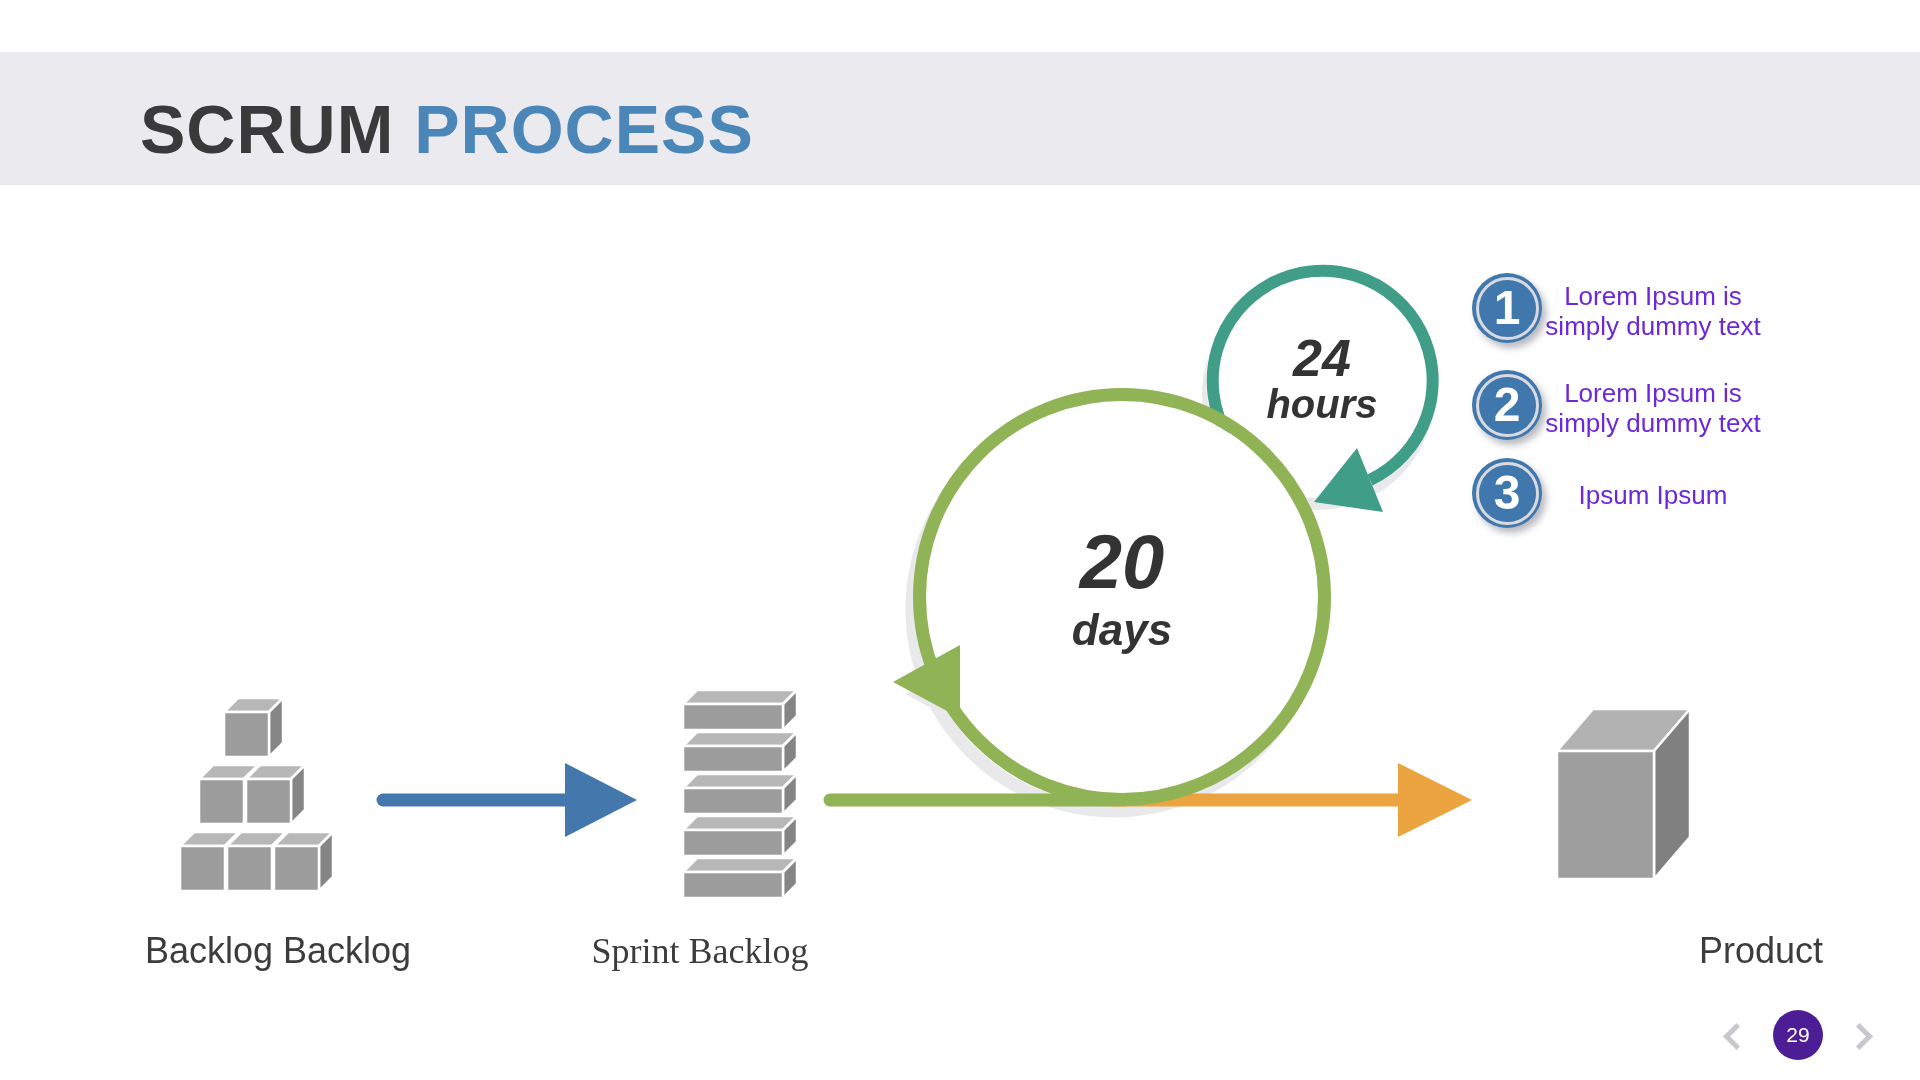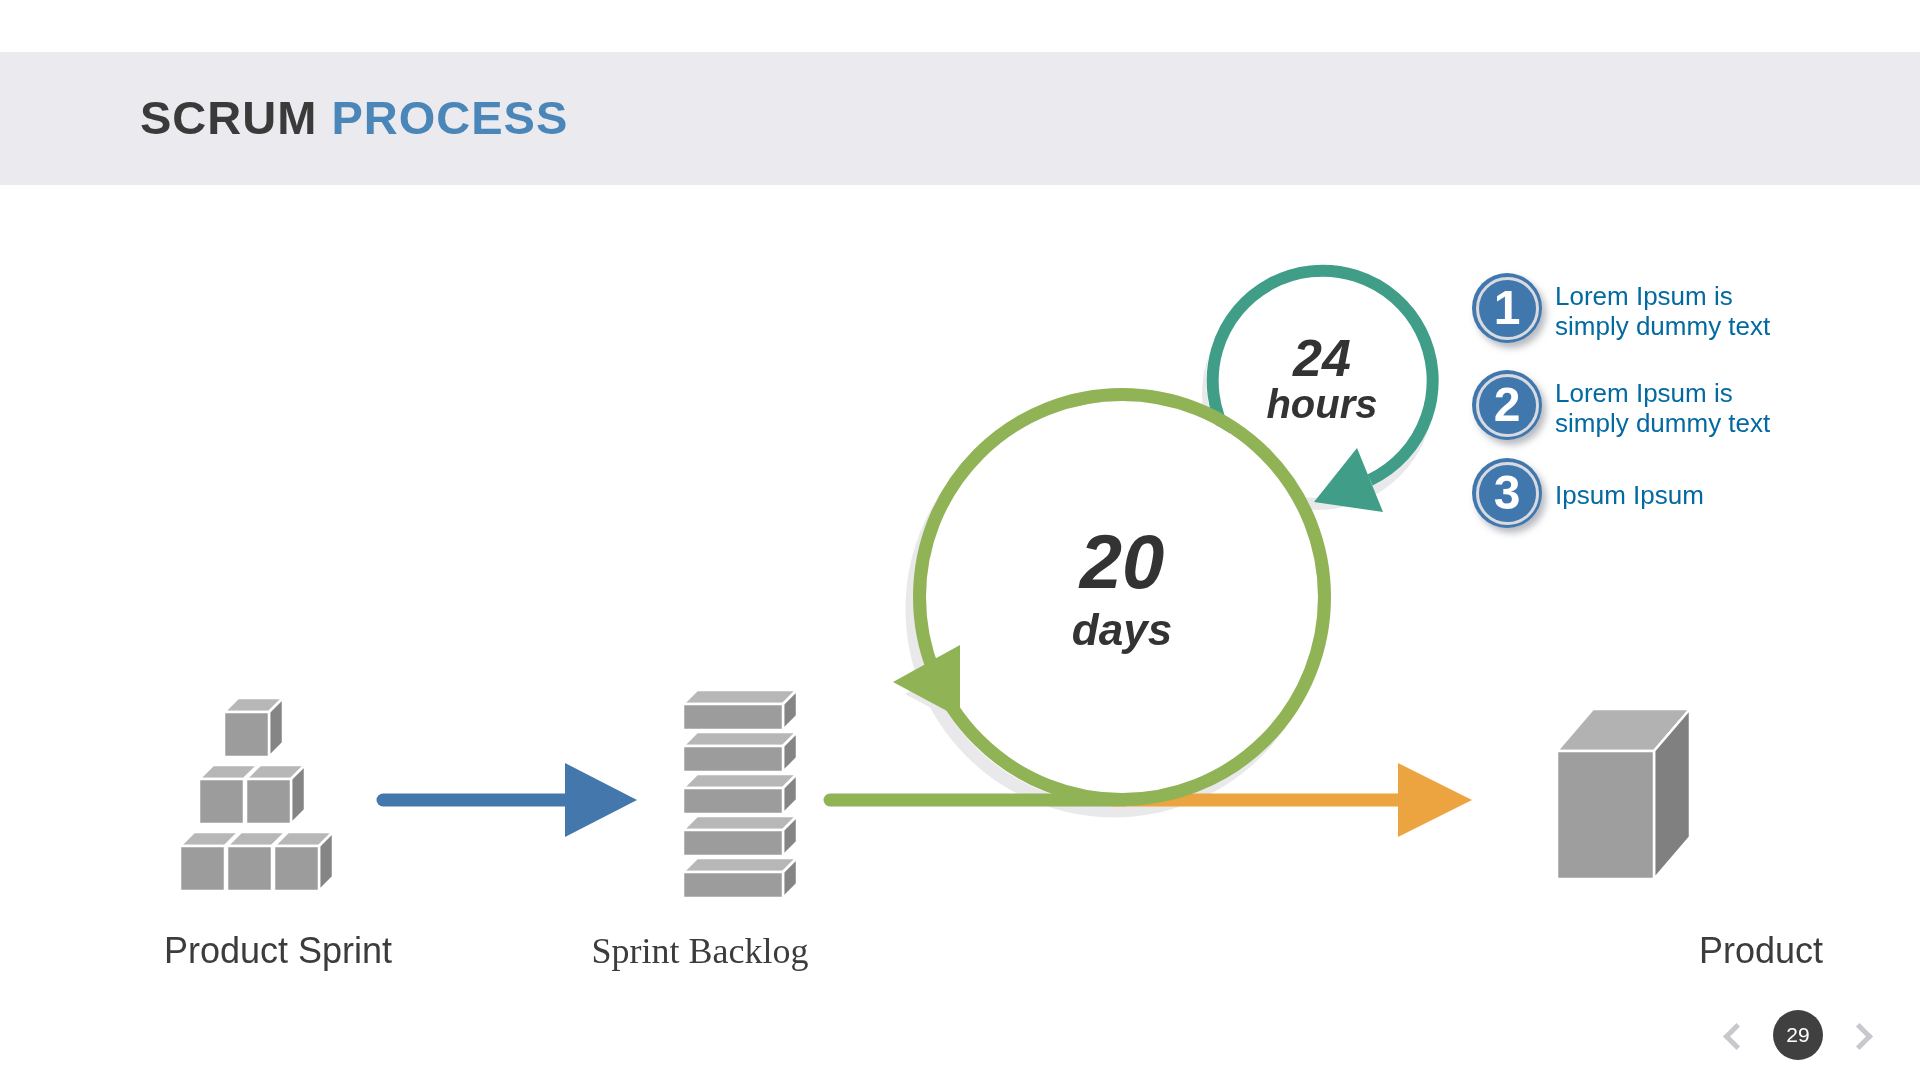--- a/index.html
+++ b/index.html
@@ -5,21 +5,21 @@
   html,body{margin:0;padding:0;}
   body{
     width:1920px;height:1080px;position:relative;overflow:hidden;
     background:#ffffff;
     font-family:"Liberation Sans","DejaVu Sans",sans-serif;
   }
   .abs{position:absolute;}
 
   
   .title-band{left:0;top:52px;width:1920px;height:133px;background:#ebeaee;}
-  .slide-title{left:140px;top:90px;font-size:47px;font-weight:700;letter-spacing:1px;white-space:nowrap;}
+  .slide-title{left:140px;top:90px;font-size:68px;font-weight:700;letter-spacing:1px;white-space:nowrap;}
   .title-primary{color:#3a3a3a;}
   .title-secondary{color:#4a86b8;}
 
   
   .diagram-svg{left:0;top:0;width:1920px;height:1080px;}
 
   
   .cycle-text{text-align:center;color:#333333;font-weight:700;font-style:italic;}
   .big-value{left:972px;top:524px;width:300px;font-size:76px;line-height:76px;}
   .big-unit{left:972px;top:608px;width:300px;font-size:44px;line-height:44px;}
@@ -33,33 +33,33 @@
   .label-sprint-backlog{left:500px;font-family:Liberation Serif, serif;}
   .label-product{left:1423px;text-align:right;}
 
   
   .legend-badge{width:70px;height:70px;border-radius:50%;background:#4077ad;
     box-shadow:4px 5px 7px rgba(125,130,142,.55);display:flex;align-items:center;justify-content:center;}
   .legend-badge .ring{position:absolute;inset:3.5px;border:3.5px solid #d8dadf;border-radius:50%;}
   .legend-badge{position:absolute;left:1472px;}
   .badge-1{top:273px;} .badge-2{top:370px;} .badge-3{top:458px;}
   .badge-num{position:relative;color:#ffffff;font-size:48px;font-weight:600;line-height:70px;}
-  .legend-text{left:1555px;width:360px;font-size:26px;line-height:30px;color:#0369a1;}
+  .legend-text{left:1473px;width:360px;font-size:26px;line-height:30px;color:#6d28d9;text-align:center;}
   .text-1{top:281px;} .text-2{top:378px;} .text-3{top:480px;}
 
   
   .chev-box{width:26px;height:26px;}
   .chev{position:absolute;top:5px;left:5px;width:14px;height:14px;
     border-top:5px solid #c8c8cd;border-left:5px solid #c8c8cd;}
   .chev-prev{left:1722px;top:1022px;}
   .chev-prev .chev{transform:rotate(-45deg);}
   .chev-next{left:1848px;top:1022px;}
   .chev-next .chev{transform:rotate(135deg);left:2px;}
   .page-badge{left:1773px;top:1010px;width:50px;height:50px;border-radius:50%;
-    background:#404040;color:#ffffff;font-size:21px;display:flex;
+    background:#4c1d95;color:#ffffff;font-size:21px;display:flex;
     align-items:center;justify-content:center;}
 </style>
 </head>
 <body>
 
 <div class="abs title-band"></div>
 <div class="abs slide-title">
   <span class="title-primary">SCRUM</span><span>&nbsp;</span><span class="title-secondary">PROCESS</span>
 </div>
 
@@ -142,21 +142,21 @@
   <circle cx="1122" cy="597" r="196" fill="#ffffff"></circle>
   <circle cx="1122" cy="597" r="202.5" fill="none" stroke-width="13" stroke="#90b355"></circle>
   <polygon points="960,645 960,718 893,682" fill="#90b355"></polygon>
 </svg>
 
 <div class="abs cycle-text big-value">20</div>
 <div class="abs cycle-text big-unit">days</div>
 <div class="abs cycle-text small-value">24</div>
 <div class="abs cycle-text small-unit">hours</div>
 
-<div class="abs node-label label-product-backlog">Product Sprint</div>
+<div class="abs node-label label-product-backlog">Backlog Backlog</div>
 <div class="abs node-label label-sprint-backlog">Sprint Backlog</div>
 <div class="abs node-label label-product">Product</div>
 
 <div class="abs legend-badge badge-1">
   <span class="ring"></span>
   <span class="badge-num">1</span>
 </div>
 <div class="abs legend-text text-1">
   <div>Lorem Ipsum is</div>
   <div>simply dummy text</div>

